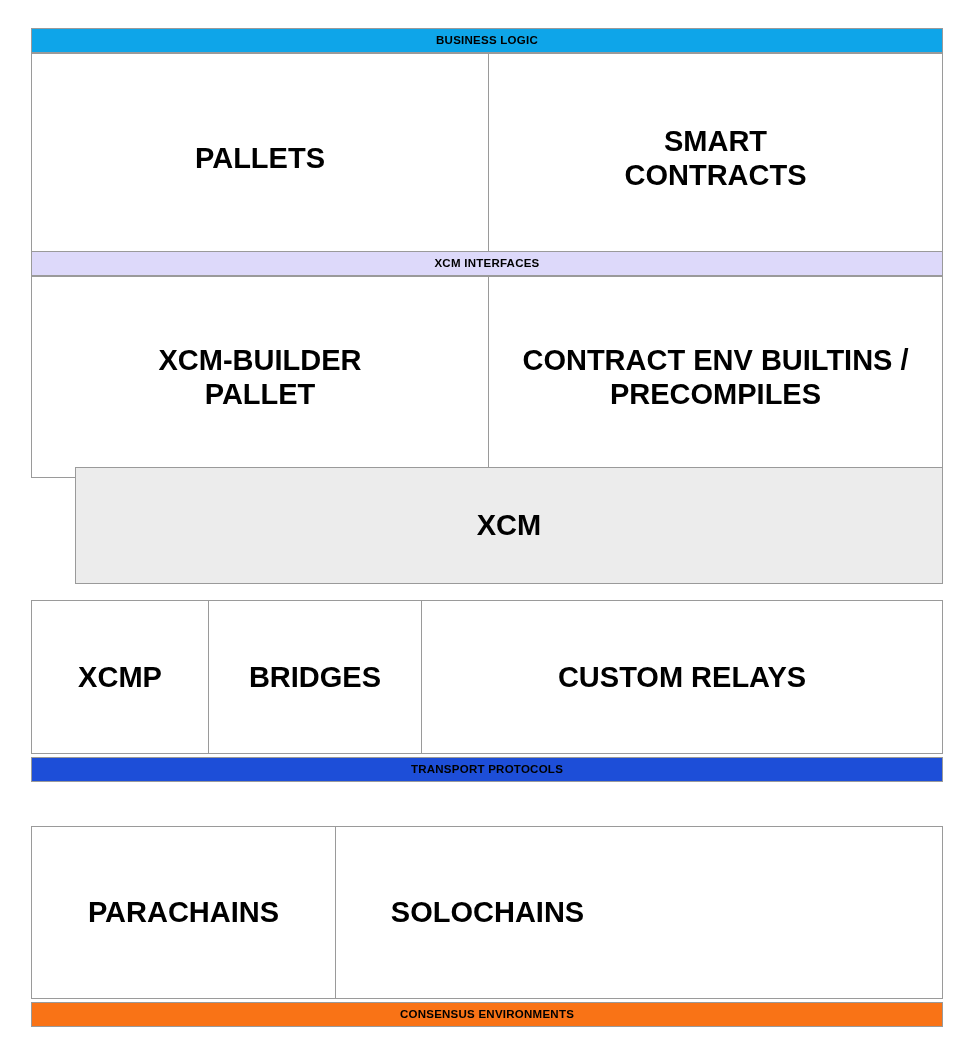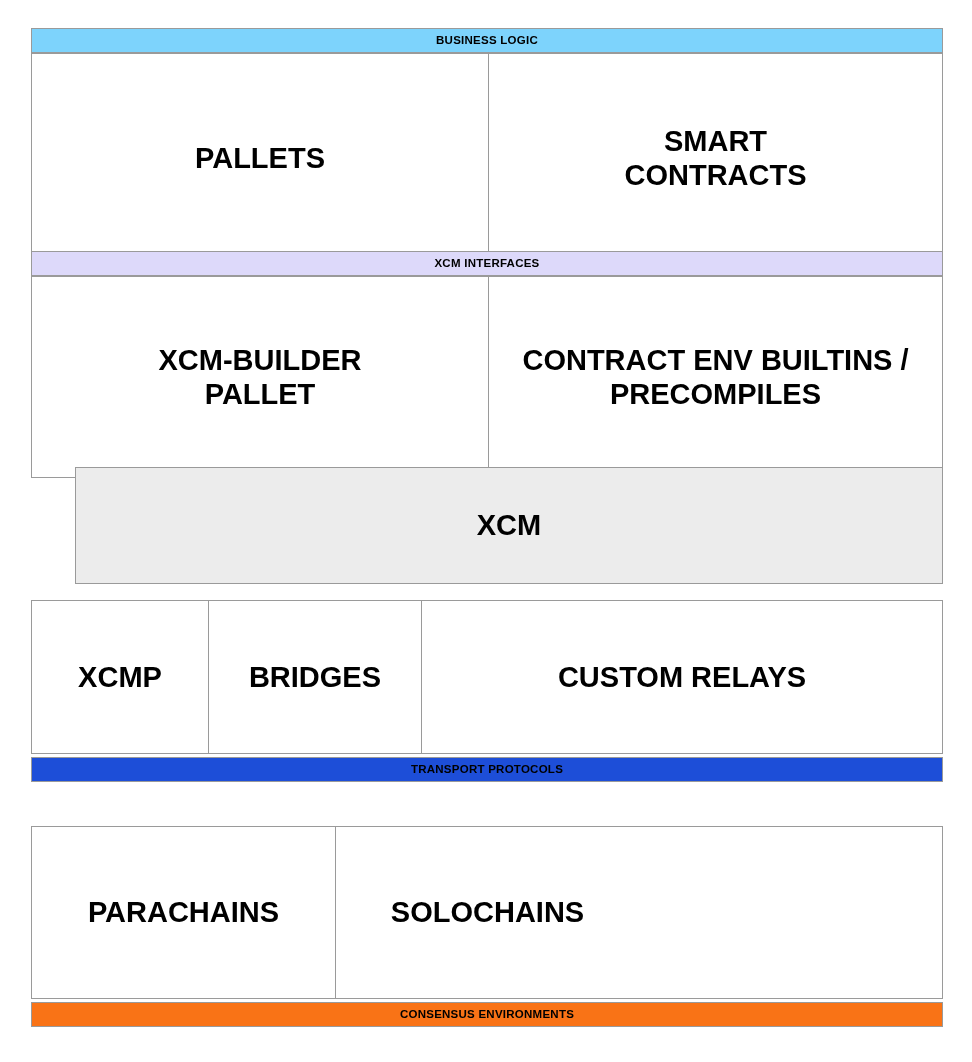--- a/index.html
+++ b/index.html
@@ -108,21 +108,21 @@
   .w-parachains     { flex: 0 0 304px; }
   .w-solochains     { flex: 0 0 303px; }
   .w-canvas         { flex: 1 1 auto; }
 </style>
 </head>
 <body>
 
 <div id="diagram">
 
   <div class="layer" id="layer-business">
-    <div class="banner" style="background:#7dd3fc;">
+    <div class="banner" style="background:#0ea5e9;">
       <span>BUSINESS LOGIC</span>
     </div>
     <div class="cells body-business">
       <div class="cell w-pallets">
         <span>PALLETS</span>
       </div>
       <div class="cell w-smart">
         <span style="display:inline-block;max-width:210px;">SMART CONTRACTS</span>
       </div>
     </div>

